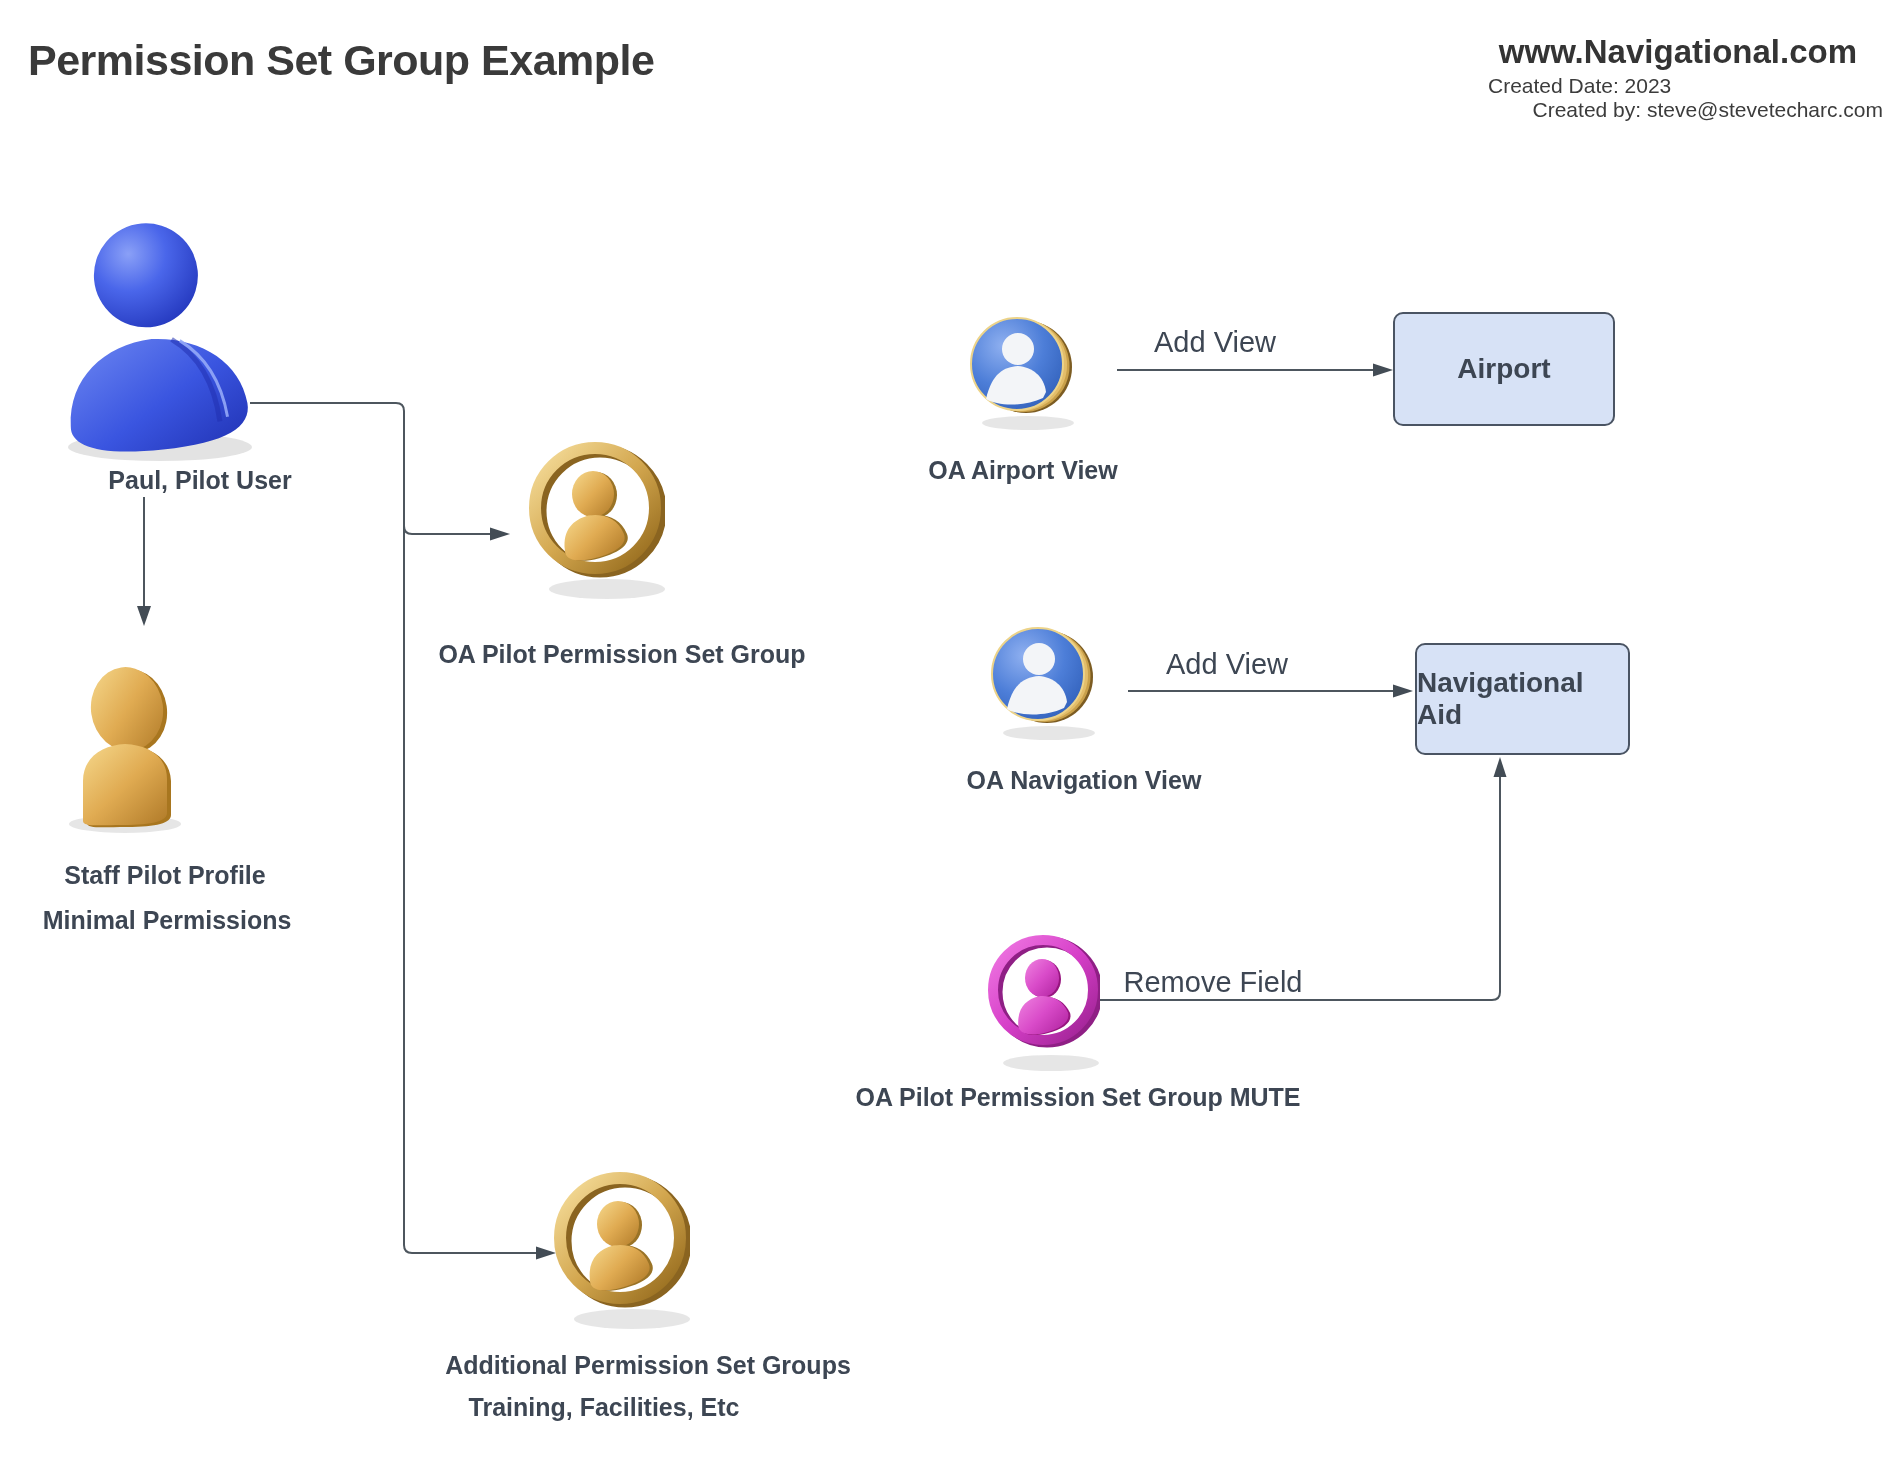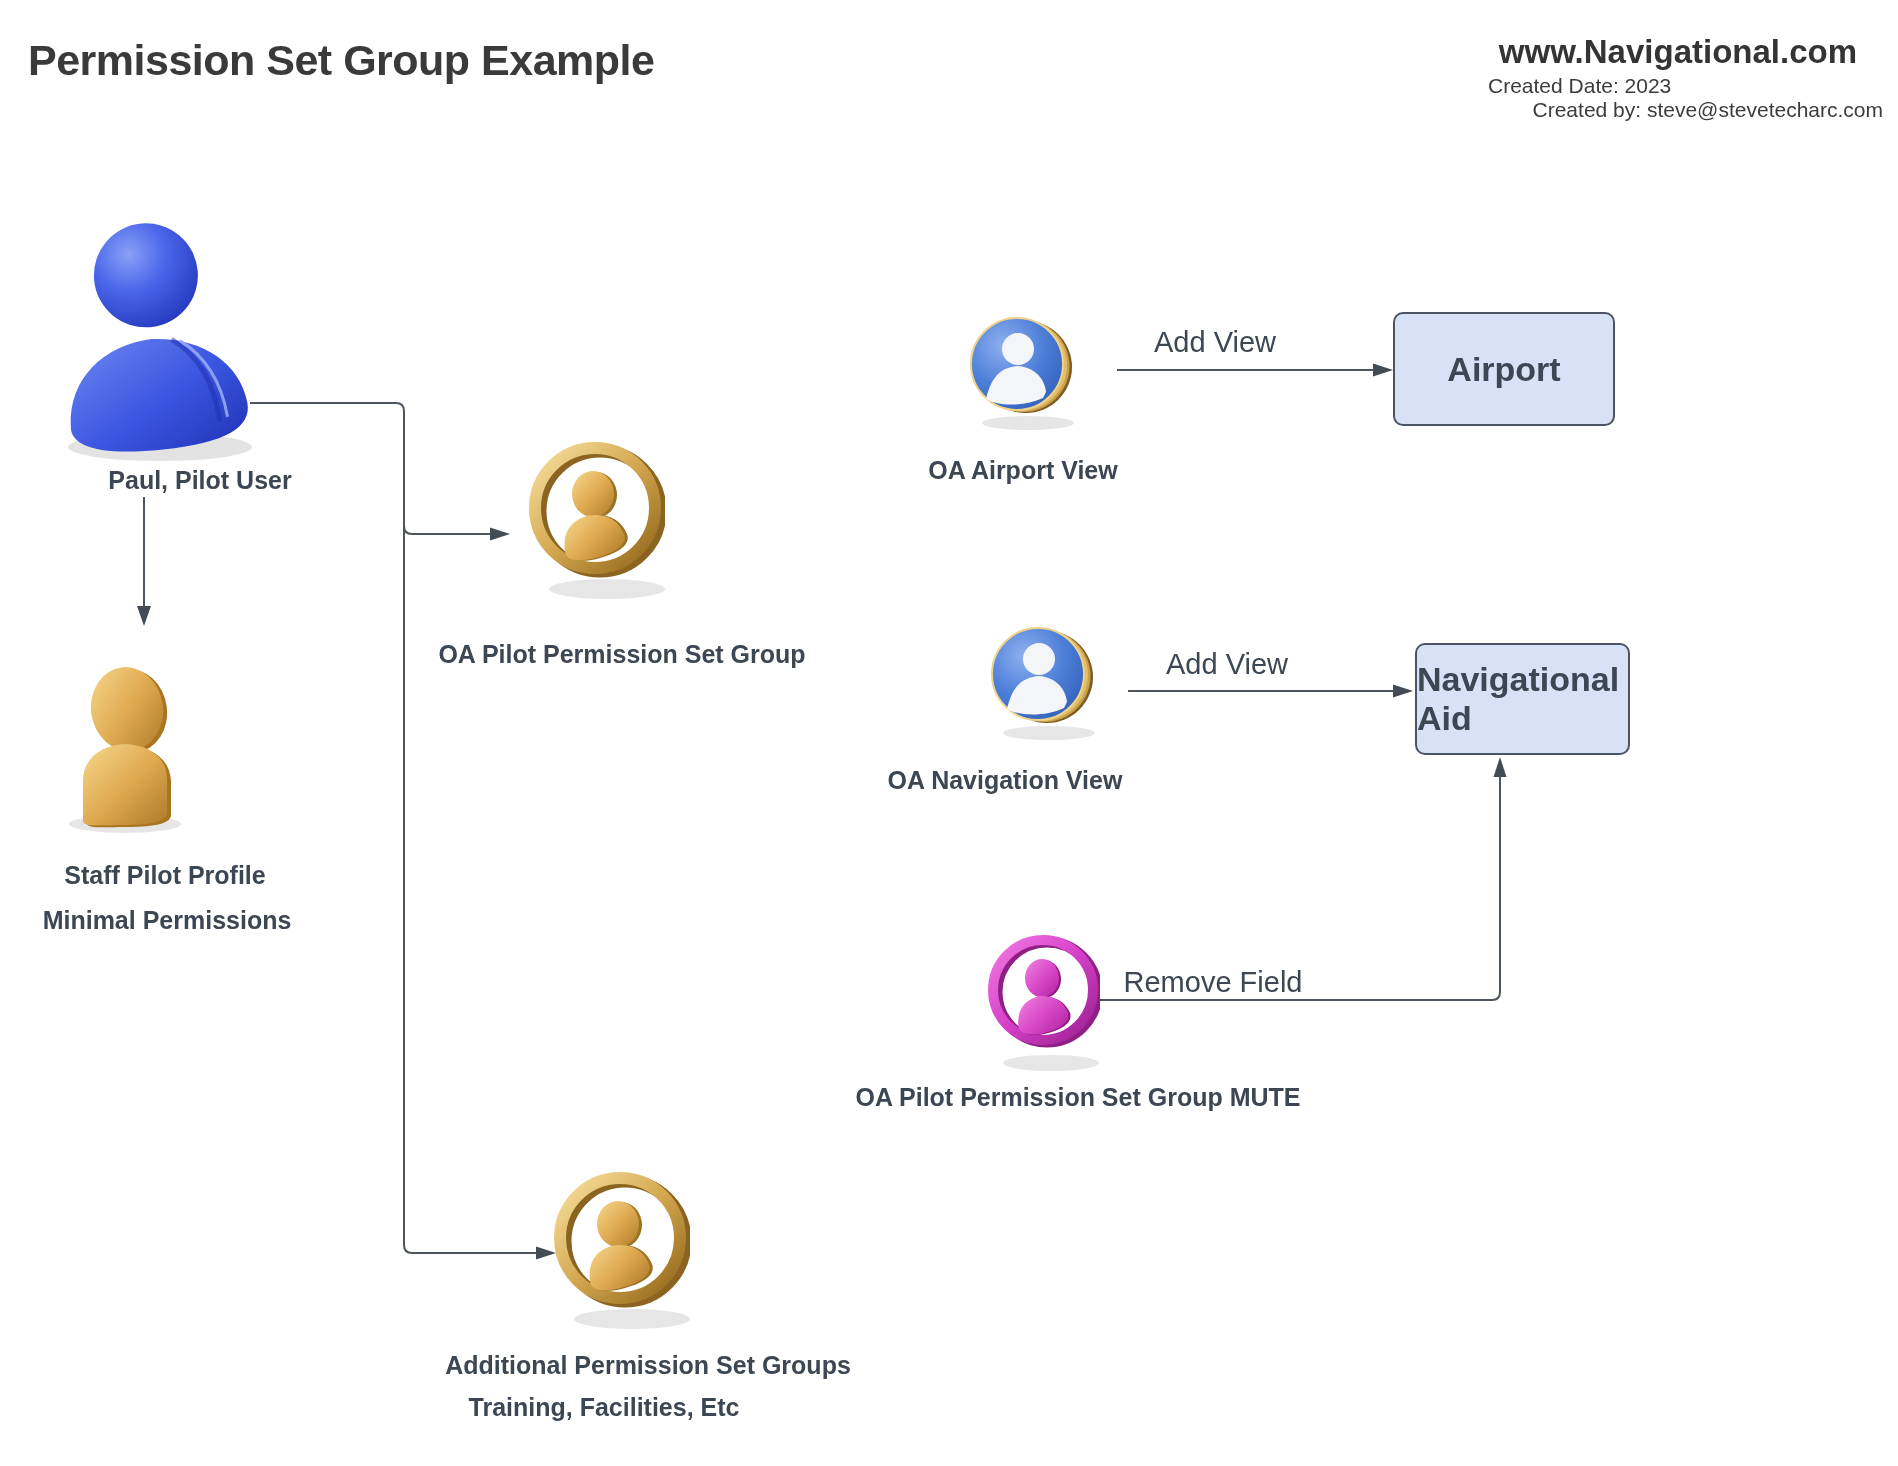--- a/index.html
+++ b/index.html
@@ -36,21 +36,21 @@
     position:absolute;
     font-size:29px;font-weight:normal;color:#3d4653;
     white-space:nowrap;transform:translateX(-50%);
   }
   .node-box{
     position:absolute;
     background:#d7e2f6;
     border:2px solid #4a5463;
     border-radius:10px;
     display:flex;align-items:center;justify-content:center;
-    font-size:34px;font-weight:bold;color:#3d4653;
+    font-size:28px;font-weight:bold;color:#3d4653;
     box-sizing:border-box;
   }
   .icon{position:absolute;}
   .icon svg{display:block;width:100%;height:100%;}
   .overlay{position:absolute;left:0;top:0;width:1898px;height:1466px;pointer-events:none;}
   .defs-holder{position:absolute;width:0;height:0;overflow:hidden;}
 </style>
 </head>
 <body>
 
@@ -215,21 +215,21 @@
 
   <div class="icon" style="left:983px;top:620px;width:118px;height:122px;">
     <svg viewBox="0 0 118 122">
         <use href="#icon-disc-blue"></use>
       </svg>
   </div>
   <div class="edge-lbl" style="left:1227px;top:648px;">Add View</div>
   <div class="node-box" style="left:1415px;top:643px;width:215px;height:112px;">
     <span>Navigational Aid</span>
   </div>
-  <div class="lbl" style="left:1005px;top:766px;">OA Navigation View</div>
+  <div class="lbl" style="left:1084px;top:766px;">OA Navigation View</div>
 
   <div class="icon" style="left:985px;top:930px;width:115px;height:145px;">
     <svg viewBox="0 0 115 145">
         <use href="#icon-ring-pink"></use>
       </svg>
   </div>
   <div class="edge-lbl" style="left:1213px;top:966px;">Remove Field</div>
   <div class="lbl" style="left:1078px;top:1083px;">OA Pilot Permission Set Group MUTE</div>
 
 </div>

